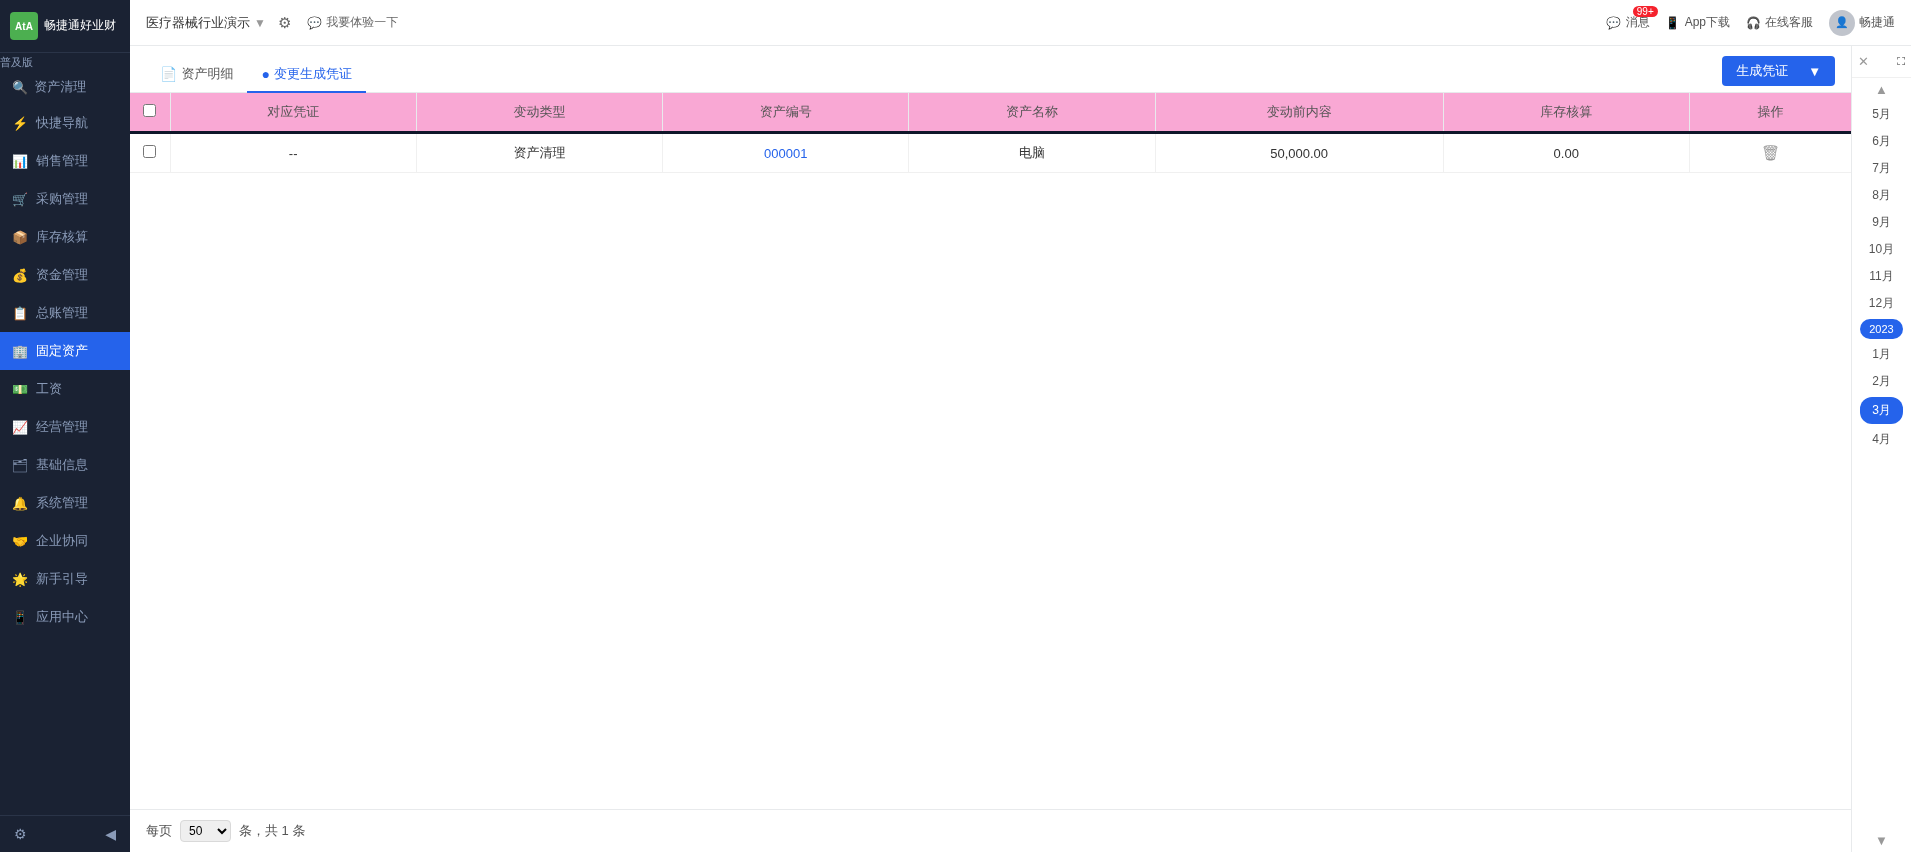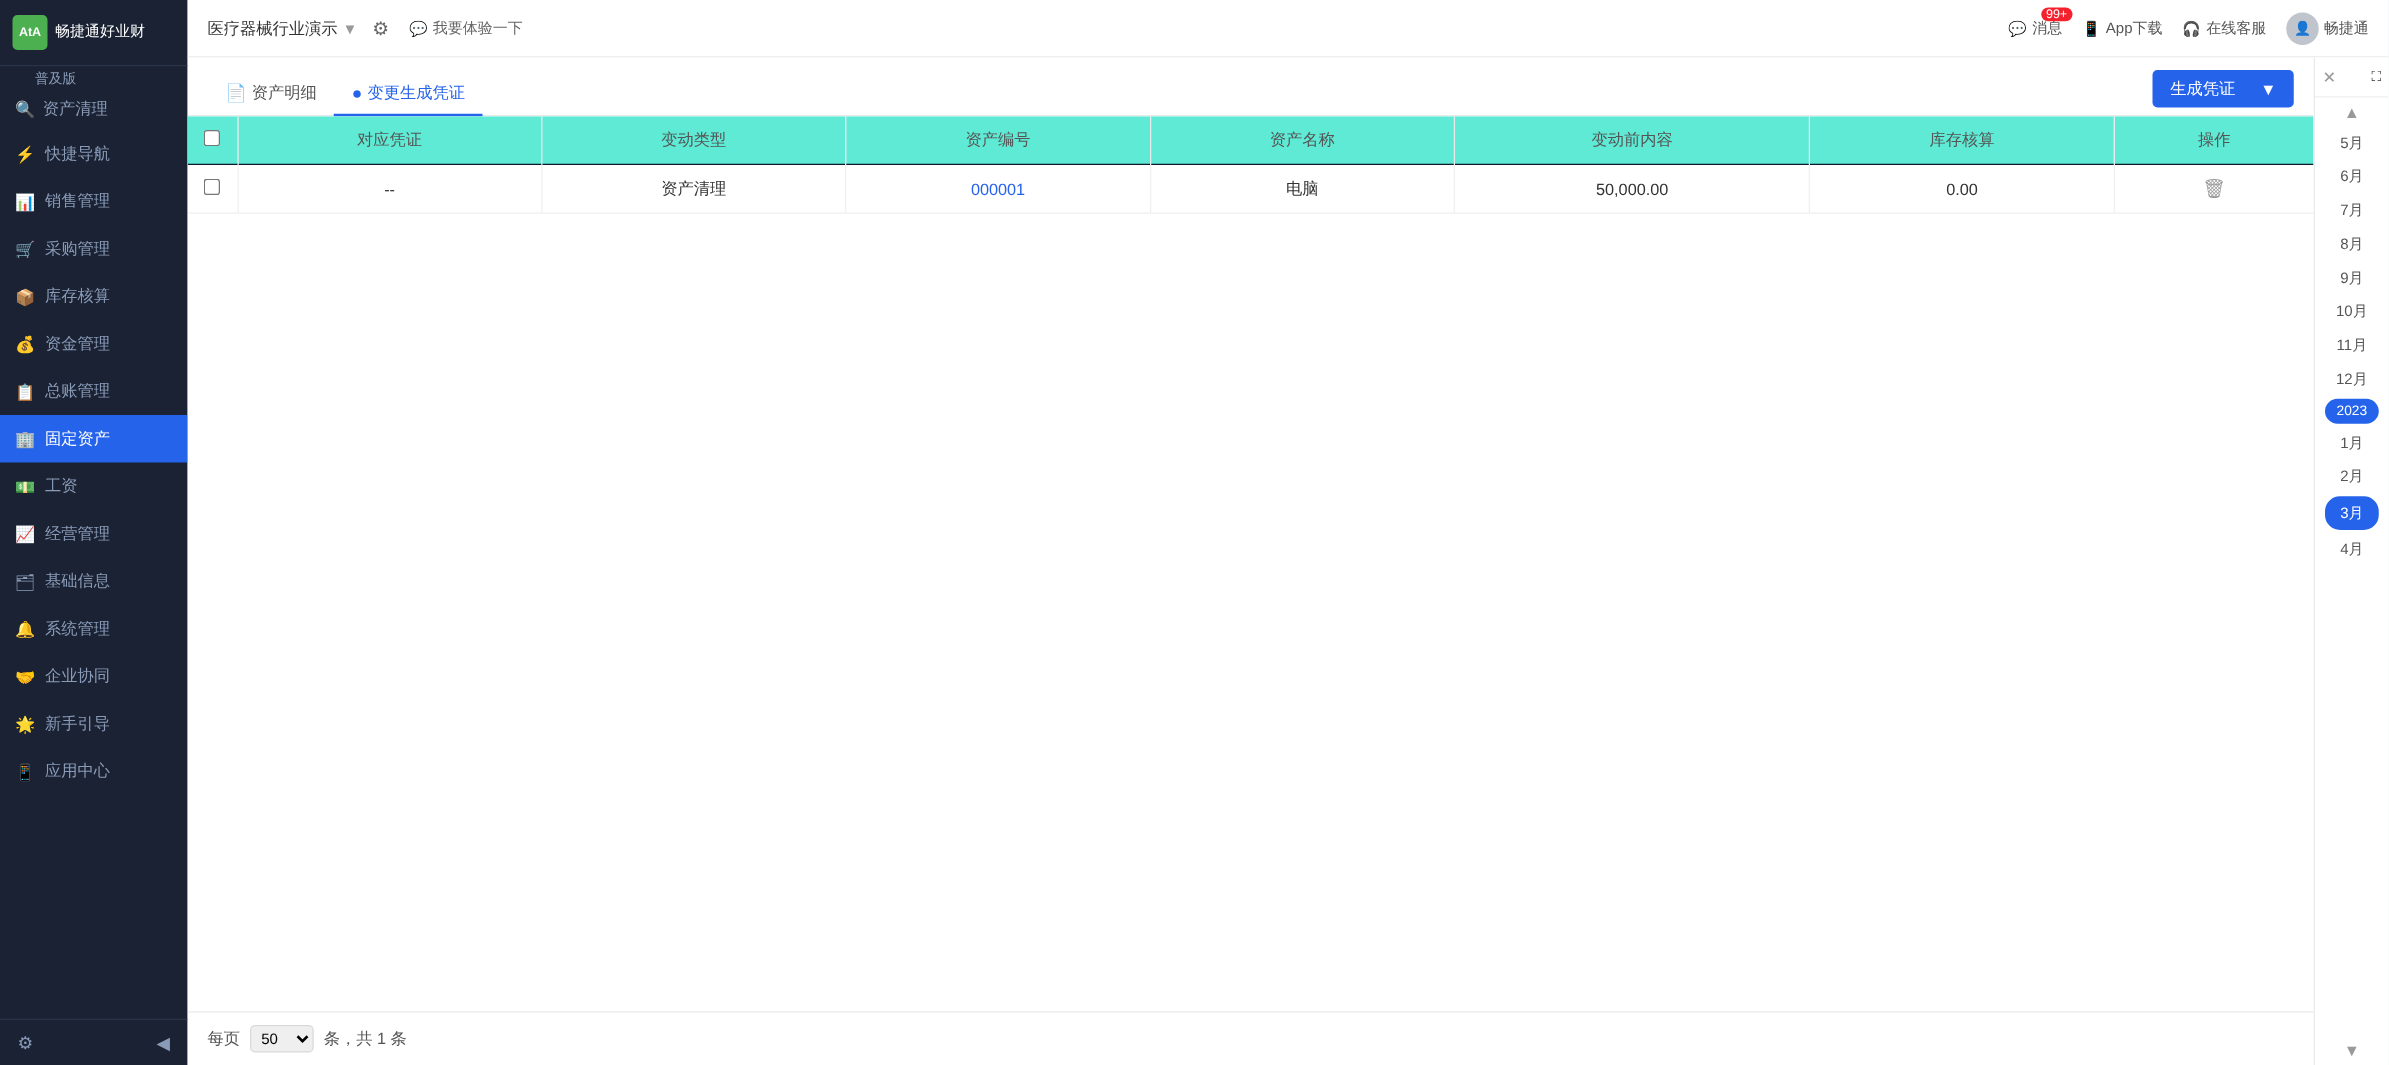--- a/index.html
+++ b/index.html
@@ -1,20 +1,20 @@
 <!DOCTYPE html>
 <html><head>
   <meta charset="utf-8">
   <style>
     * { box-sizing: border-box; margin: 0; padding: 0; }
     body { font-family: "Microsoft YaHei", "PingFang SC", sans-serif; font-size: 13px; background: #f0f2f5; display: flex; height: 852px; overflow: hidden; }
 
     
     .sidebar {
-      width: 150px;
+      width: 130px;
       background: #1a2233;
       display: flex;
       flex-direction: column;
       height: 100%;
       flex-shrink: 0;
     }
     .sidebar-header {
       padding: 12px 10px;
       display: flex;
       align-items: center;
@@ -22,21 +22,21 @@
       border-bottom: 1px solid #2a3448;
     }
     .sidebar-logo-icon {
       width: 28px; height: 28px;
       background: #4caf50;
       border-radius: 4px;
       display: flex; align-items: center; justify-content: center;
       color: white; font-size: 10px; font-weight: bold;
     }
     .sidebar-header-text { color: #fff; font-size: 12px; line-height: 1.3; }
-    .sidebar-edition { color: #8a9bb8; font-size: 11px; margin-top: 2px; padding: 0 0; margin-left: 28px; }
+    .sidebar-edition { color: #8a9bb8; font-size: 11px; margin-top: 2px; padding: 0 0; }
 
     .sidebar-scroll { flex: 1; overflow-y: auto; }
     .sidebar-scroll::-webkit-scrollbar { width: 4px; }
     .sidebar-scroll::-webkit-scrollbar-thumb { background: #3a4a65; border-radius: 2px; }
 
     .sidebar-search {
       display: flex; align-items: center; gap: 6px;
       padding: 8px 12px;
       color: #8a9bb8; cursor: pointer;
     }
@@ -164,22 +164,22 @@
       flex: 1;
       overflow: auto;
       padding: 0;
     }
     table {
       width: 100%;
       border-collapse: collapse;
       font-size: 13px;
     }
     thead tr {
-      background: #5eead4;
-      border-bottom: 1px solid #0f172a;
+      background: #f9a8d4;
+      border-bottom: 3px solid #0f172a;
     }
     thead th {
       padding: 10px 12px;
       text-align: center;
       color: #555;
       font-weight: 500;
       border-right: 1px solid #e8eaec;
     }
     thead th:last-child { border-right: none; }
     tbody tr {

